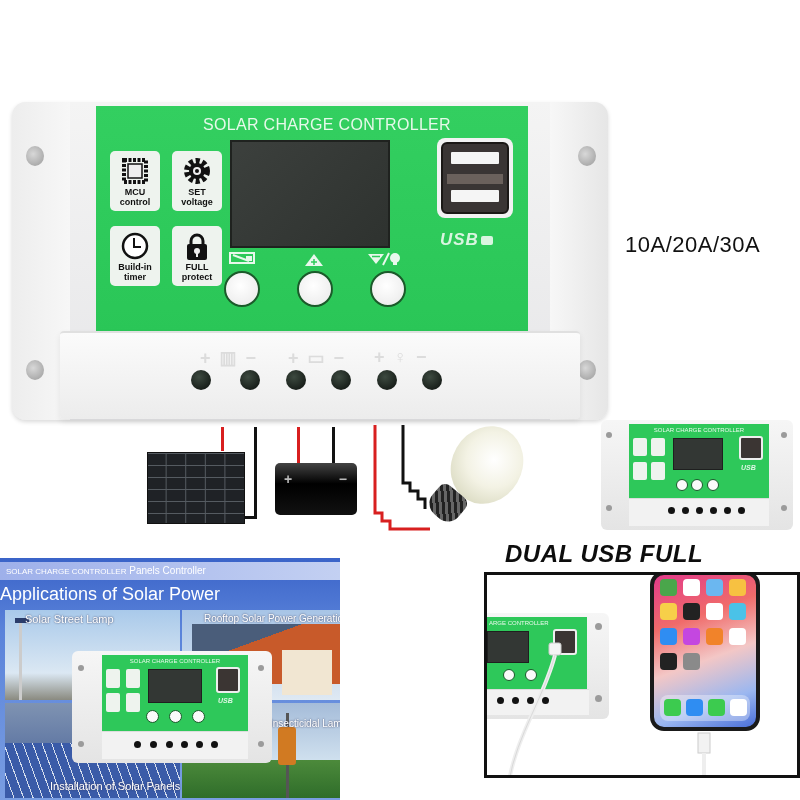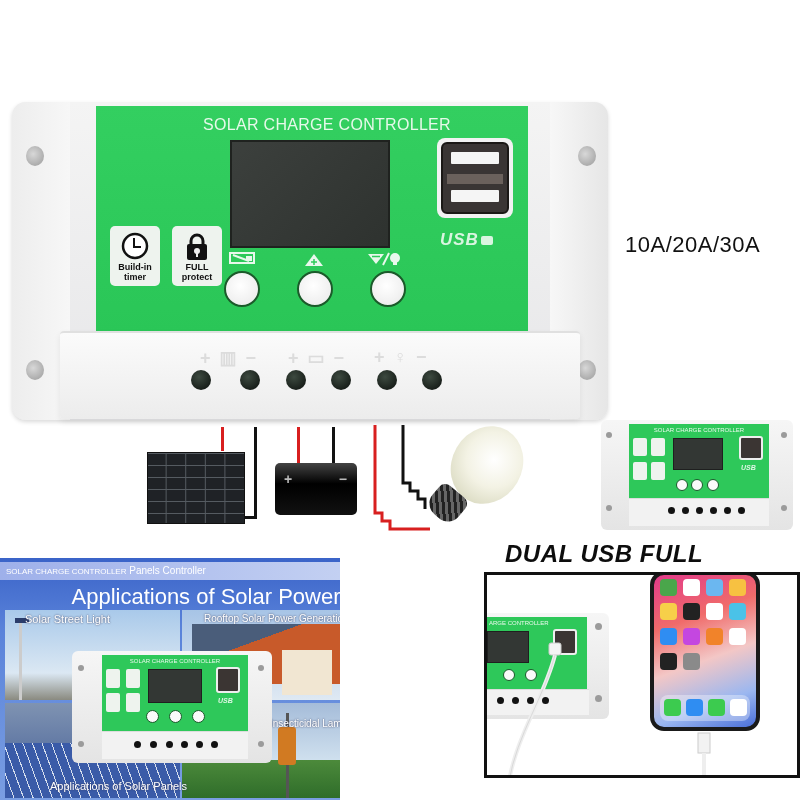--- a/index.html
+++ b/index.html
@@ -124,21 +124,21 @@
   
   .apps {
     position: absolute; left: 0; top: 558px; width: 340px; height: 242px;
     background: linear-gradient(180deg, #3a63c8 0%, #5a83da 30%, #7a9ee2 100%);
     overflow: hidden;
   }
   .apps-top { position: absolute; left: 0; top: 4px; width: 340px; height: 18px;
     background: linear-gradient(90deg, #9eb0ea, #c3d0f2); }
   .apps-top-text { position: absolute; left: 6px; top: 7px; color: #fff; font-size: 10px; white-space: nowrap; }
   .apps-top-text b { font-size: 8px; font-weight: normal; }
-  .apps-heading { position: absolute; left: 0; width: 100%; top: 26px; text-align: center; color: #fff; font-size: 22px; margin-left: 36px; }
+  .apps-heading { position: absolute; left: 0; width: 100%; top: 26px; text-align: left; color: #fff; font-size: 18px; }
   .apps-photo { position: absolute; overflow: hidden; }
   .apps-caption { position: absolute; color: #fff; font-size: 11px; white-space: nowrap; text-shadow: 0 0 2px #335; }
 
   
   .dual-title { position: absolute; left: 505px; top: 540px; font-size: 24px; font-weight: bold; font-style: italic; color: #0d0d0d; letter-spacing: 0.5px; }
   .dual-frame { position: absolute; left: 484px; top: 572px; width: 316px; height: 206px;
     border: 3px solid #111; background: #fff; overflow: hidden; }
   .phone { position: absolute; left: 163px; top: -4px; width: 110px; height: 160px;
     border: 4px solid #1a1a1a; border-radius: 14px; overflow: hidden;
     background: linear-gradient(160deg, #e23a8a 0%, #f06b6a 30%, #f3c7c6 55%, #9bb7f0 80%, #4a6fd8 100%); }
@@ -153,20 +153,38 @@
   <div class="ctrl-flange-r"></div>
   <div class="mount-hole" style="left:14px;top:44px"></div>
   <div class="mount-hole" style="left:14px;top:258px"></div>
   <div class="mount-hole" style="left:566px;top:44px"></div>
   <div class="mount-hole" style="left:566px;top:258px"></div>
 </div>
 
 <div class="face">
   <div class="face-title">SOLAR CHARGE CONTROLLER</div>
 
+  <div class="feat" style="left:14px;top:45px">
+    <svg class="ic" width="30" height="30" viewBox="0 0 30 30">
+      <rect x="4" y="4" width="22" height="22" fill="none" stroke="#111" stroke-width="4" stroke-dasharray="3 1.5"></rect>
+      <rect x="8" y="8" width="14" height="14" fill="#eee" stroke="#111" stroke-width="1.5"></rect>
+    </svg>
+    <div class="lbl">MCU</div>
+    <div class="lbl">control</div>
+  </div>
+  <div class="feat" style="left:76px;top:45px">
+    <svg class="ic" width="30" height="30" viewBox="0 0 30 30">
+      <circle cx="15" cy="15" r="10" fill="none" stroke="#111" stroke-width="6" stroke-dasharray="4 2.5"></circle>
+      <circle cx="15" cy="15" r="8" fill="#111"></circle>
+      <circle cx="15" cy="15" r="4" fill="#eee"></circle>
+      <circle cx="15" cy="15" r="2" fill="#111"></circle>
+    </svg>
+    <div class="lbl">SET</div>
+    <div class="lbl">voltage</div>
+  </div>
   <div class="feat" style="left:76px;top:120px">
     <svg class="ic" width="30" height="30" viewBox="0 0 30 30">
       <path d="M9 14 V10 a6 6 0 0 1 12 0 V14" fill="none" stroke="#111" stroke-width="3"></path>
       <rect x="5" y="13" width="20" height="16" rx="2" fill="#111"></rect>
       <circle cx="15" cy="20" r="3" fill="#eee"></circle>
       <rect x="14" y="21" width="2" height="5" fill="#eee"></rect>
     </svg>
     <div class="lbl">FULL</div>
     <div class="lbl">protect</div>
   </div>
@@ -288,24 +306,24 @@
     <div style="position:absolute;left:100px;top:40px;width:50px;height:45px;background:#f1e6d2"></div>
   </div>
   <div class="apps-photo" style="left:5px;top:145px;width:175px;height:95px;background:linear-gradient(#7f93b2,#3f5a94)">
     <div style="position:absolute;left:0;top:40px;width:175px;height:55px;background:repeating-linear-gradient(70deg,#3a5ba8 0 8px,#d6dfee 8px 9px)"></div>
   </div>
   <div class="apps-photo" style="left:182px;top:145px;width:158px;height:95px;background:linear-gradient(#a5bcd9,#cfe0ee 60%,#4c8a3b 60%,#2f6d2a 100%)">
     <div style="position:absolute;left:104px;top:10px;width:3px;height:85px;background:#555"></div>
     <div style="position:absolute;left:96px;top:24px;width:18px;height:38px;background:#d17a22;border-radius:3px"></div>
   </div>
 
-  <div class="apps-caption" style="left:25px;top:55px;font-size:11px">Solar Street Light</div>
+  <div class="apps-caption" style="left:25px;top:55px;font-size:11px">Solar Street Lamp</div>
   <div class="apps-caption" style="left:204px;top:55px;font-size:10px">Rooftop Solar Power Generation</div>
   <div class="apps-caption" style="left:270px;top:160px;font-size:10px">Insecticidal Lamp</div>
-  <div class="apps-caption" style="left:50px;top:222px;font-size:11px">Applications of Solar Panels</div>
+  <div class="apps-caption" style="left:50px;top:222px;font-size:11px">Installation of Solar Panels</div>
 
   <div class="mini" style="left:72px;top:93px;width:200px;height:112px">
     <div class="m-hole" style="left:6px;top:14px;width:6px;height:6px"></div>
     <div class="m-hole" style="left:6px;top:90px;width:6px;height:6px"></div>
     <div class="m-hole" style="left:186px;top:14px;width:6px;height:6px"></div>
     <div class="m-hole" style="left:186px;top:90px;width:6px;height:6px"></div>
     <div class="m-face" style="left:30px;top:4px;width:146px;height:76px">
       <div class="m-title" style="top:3px;font-size:6px">SOLAR CHARGE CONTROLLER</div>
       <div class="m-feat" style="left:4px;top:14px;width:14px;height:19px"></div>
       <div class="m-feat" style="left:24px;top:14px;width:14px;height:19px"></div>

